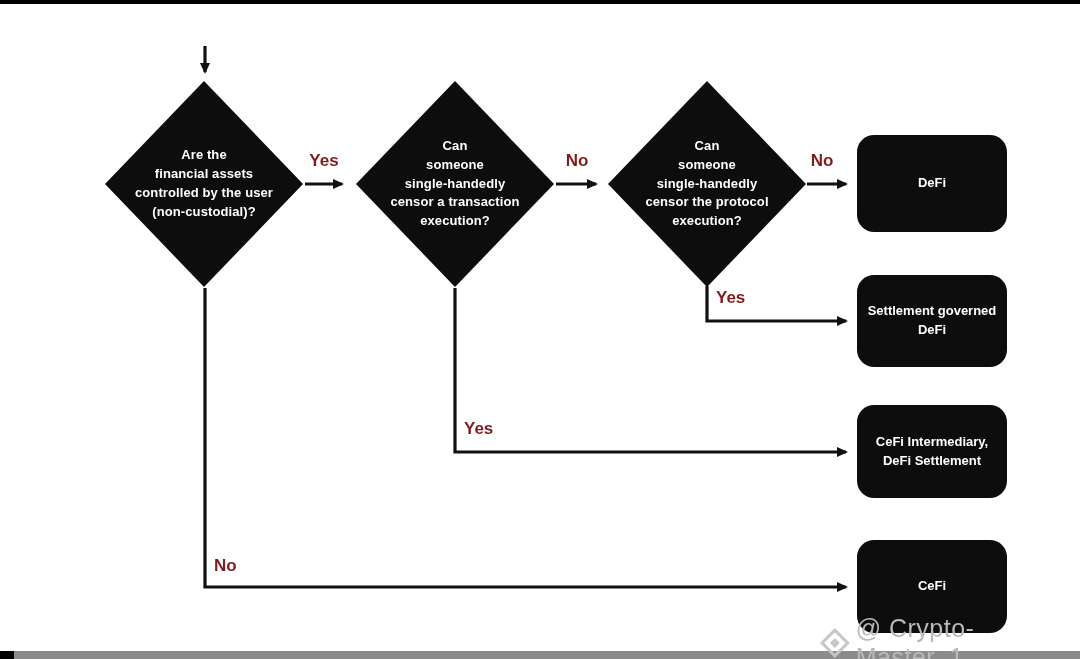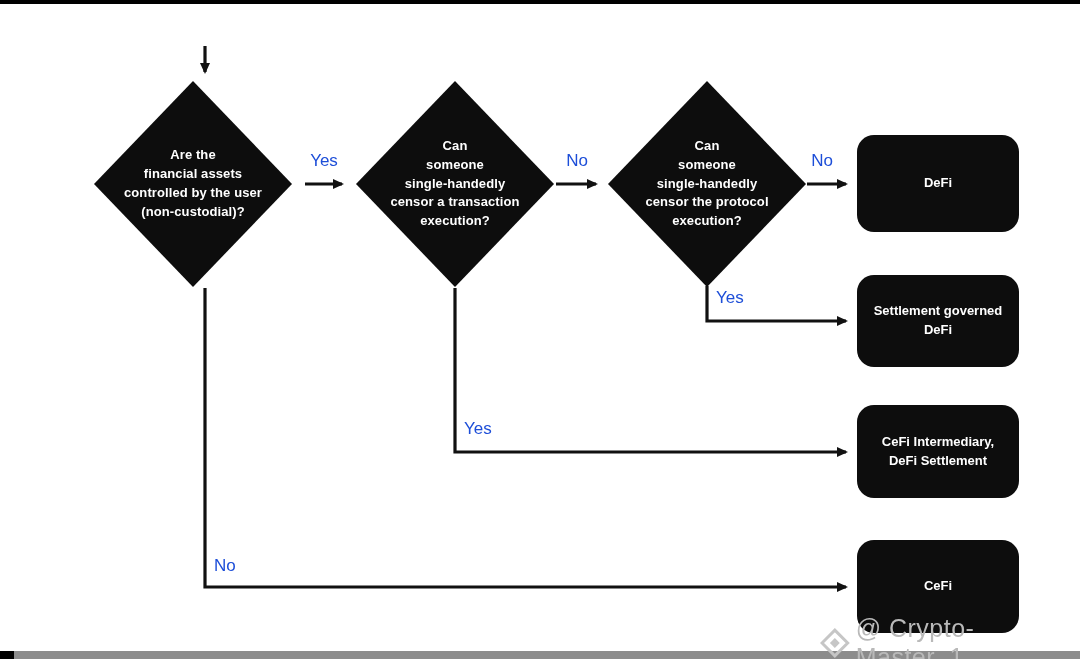--- a/index.html
+++ b/index.html
@@ -17,30 +17,30 @@
     position:absolute; width:198px; height:206px; background:#0d0d0d;
     clip-path:polygon(50% 0, 100% 50%, 50% 100%, 0 50%);
     display:flex; align-items:center; justify-content:center;
   }
   .diamond .q {
     color:#ffffff; font-weight:bold; font-size:13px; line-height:1.45;
     text-align:center; white-space:pre-line; letter-spacing:0.1px;
   }
 
   .endbox {
-    position:absolute; left:857px; width:162px; background:#0d0d0d; border-radius:17px;
+    position:absolute; left:857px; width:150px; background:#0d0d0d; border-radius:17px;
     display:flex; align-items:center; justify-content:center;
   }
   .endbox .lbl {
     color:#ffffff; font-weight:bold; font-size:13px; line-height:1.45;
     text-align:center; white-space:pre-line; padding:0 8px;
   }
 
   .edge-label {
-    position:absolute; color:#1d4ed8; font-size:17px; font-weight:400;
+    position:absolute; color:#7f1d1d; font-size:17px; font-weight:700;
     white-space:nowrap;
     text-align:right;
   }
   .edge-label.centered { transform:translateX(-50%); }
 
   .watermark {
     position:absolute; left:820px; top:614px; display:flex; align-items:center; gap:6px;
     color:#bcbcbc; z-index:5;
   }
   .watermark .handle { font-size:25px; letter-spacing:0.5px; color:#b9b9b9; }
@@ -60,21 +60,21 @@
     </defs>
     <path d="M205,46 L205,72" stroke="#111111" stroke-width="3.2" fill="none" marker-end="url(#arrow)"></path>
     <path d="M305,184 L342,184" stroke="#111111" stroke-width="3.2" fill="none" marker-end="url(#arrow)"></path>
     <path d="M556,184 L596,184" stroke="#111111" stroke-width="3.2" fill="none" marker-end="url(#arrow)"></path>
     <path d="M807,184 L846,184" stroke="#111111" stroke-width="3.2" fill="none" marker-end="url(#arrow)"></path>
     <path d="M707,286 L707,321 L846,321" stroke="#111111" stroke-width="3.2" fill="none" marker-end="url(#arrow)"></path>
     <path d="M455,288 L455,452 L846,452" stroke="#111111" stroke-width="3.2" fill="none" marker-end="url(#arrow)"></path>
     <path d="M205,288 L205,587 L846,587" stroke="#111111" stroke-width="3.2" fill="none" marker-end="url(#arrow)"></path>
   </svg>
 
-  <div class="diamond" style="left:94px; top:81px;align-items:center;">
+  <div class="diamond" style="left:105px; top:81px;align-items:center;">
     <div class="q">Are the
 financial assets
 controlled by the user
 (non-custodial)?</div>
   </div>
   <div class="diamond" style="left:356px; top:81px;">
     <div class="q">Can
 someone
 single-handedly
 censor a transaction

